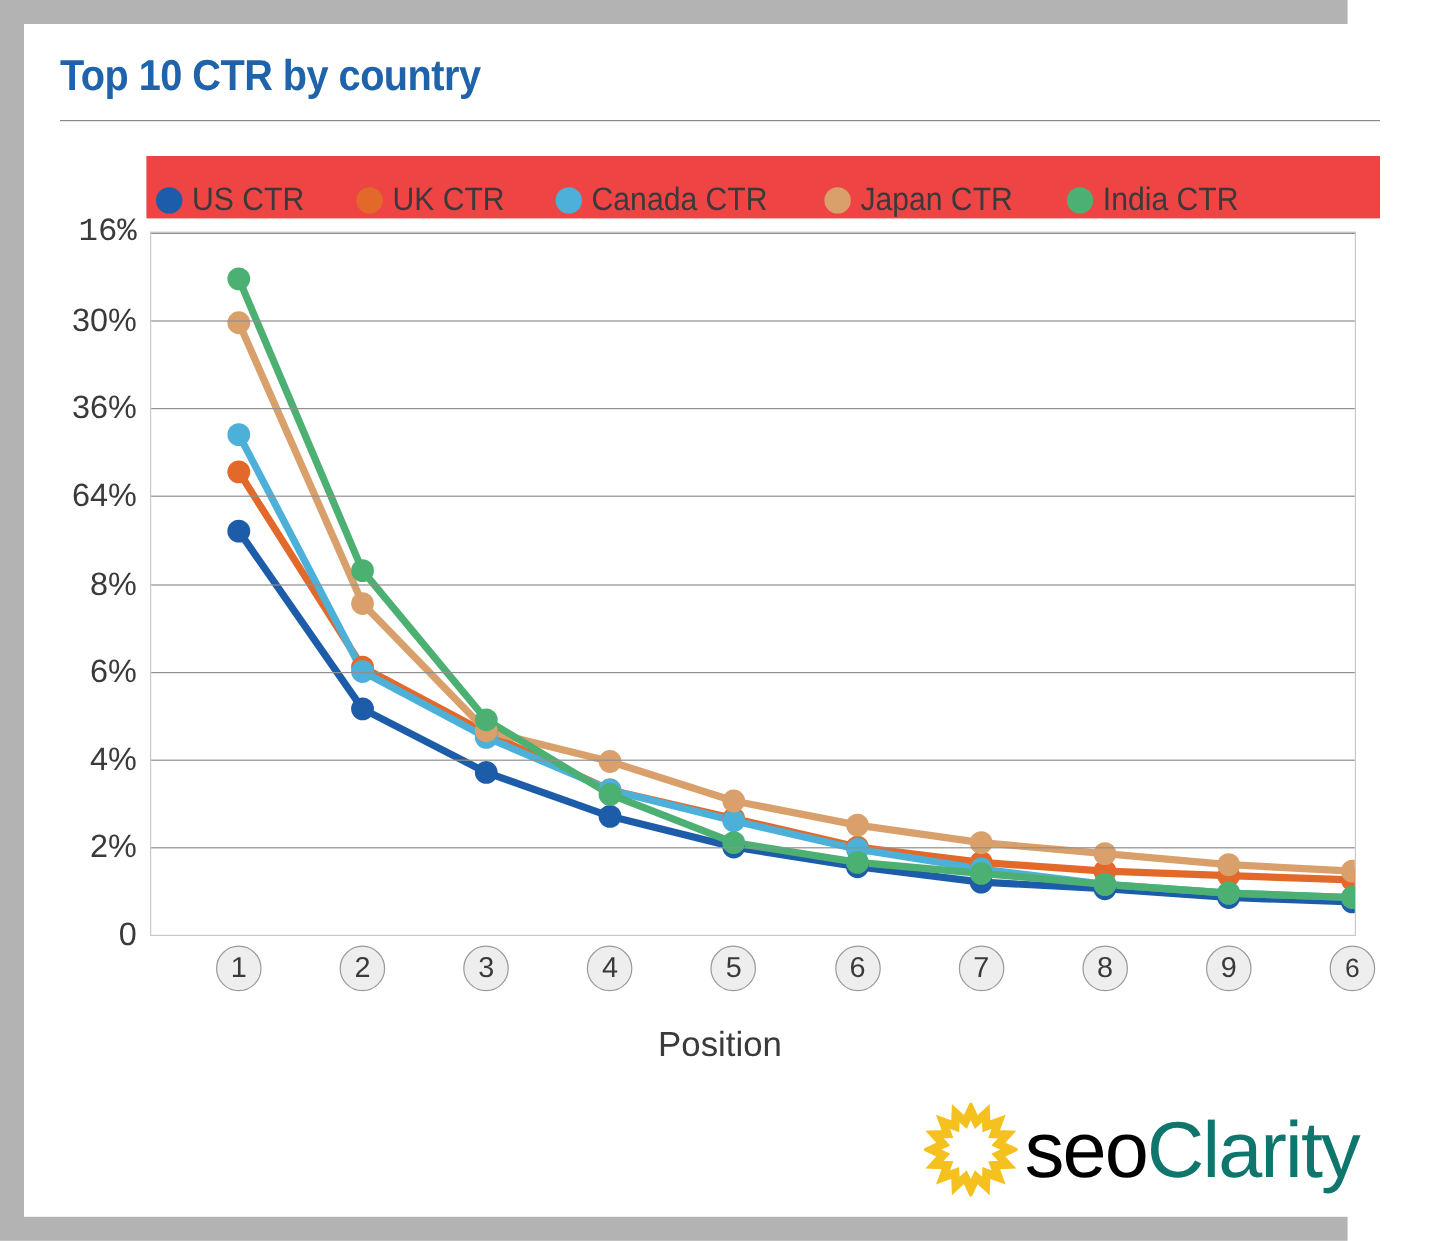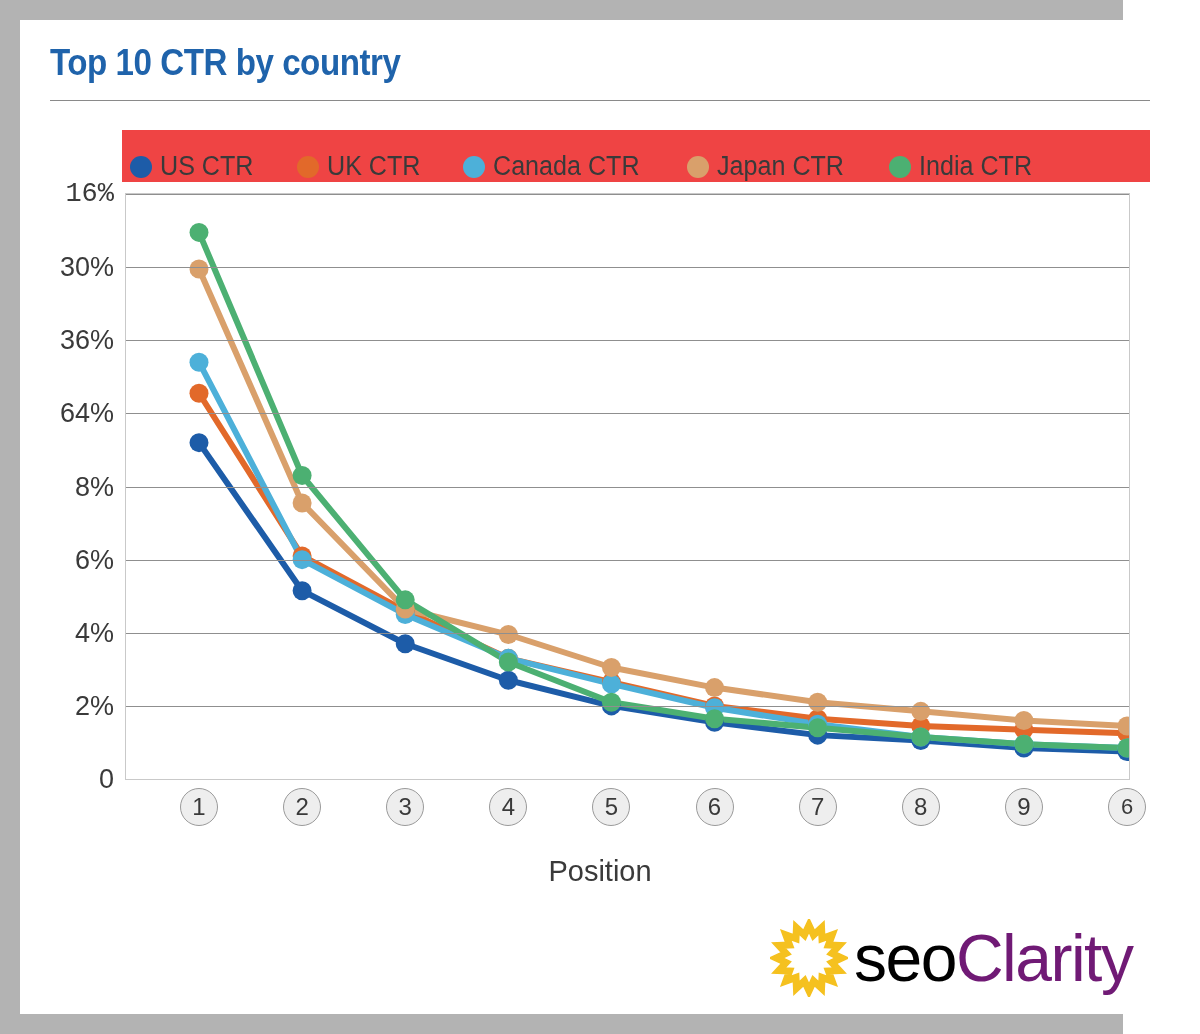--- a/index.html
+++ b/index.html
@@ -179,21 +179,21 @@
   #logo-mark { flex: none; }
   #logo-text {
     font-family: "Liberation Sans", sans-serif;
     font-size: 66px;
     letter-spacing: -1.5px;
     font-weight: 300;
     margin-left: 6px;
     line-height: 1;
   }
   #logo-seo { color: #000000; }
-  #logo-clarity { color: #701a75; }
+  #logo-clarity { color: #0f766e; }
 
   svg { display: block; }
 </style>
 </head>
 <body>
 
 <div id="frame">
   <div id="card">
 
     <div id="title">Top 10 CTR by country</div>

